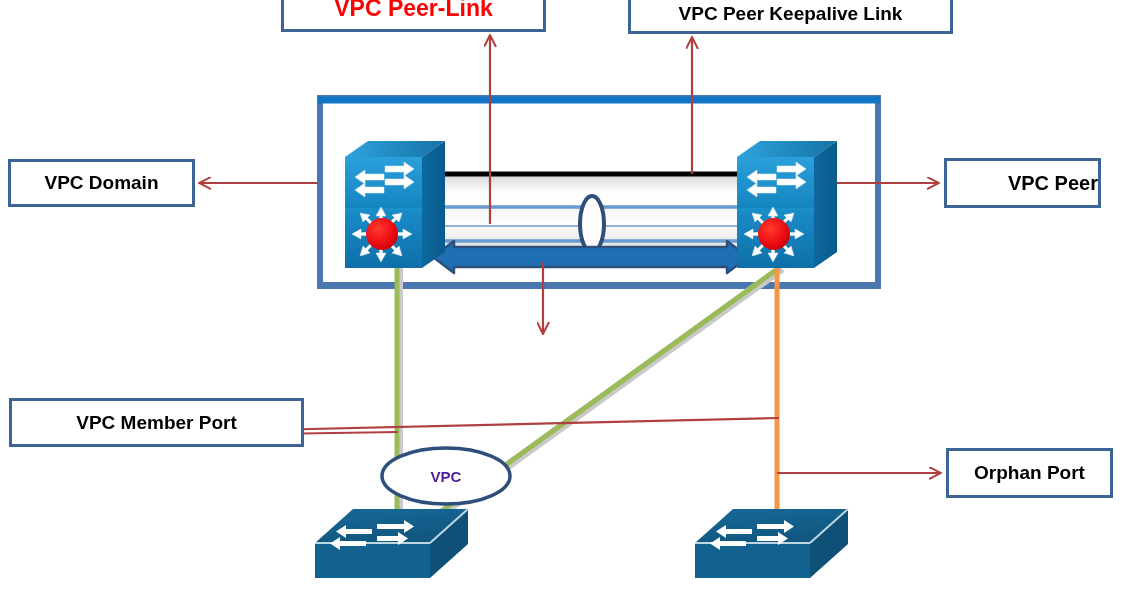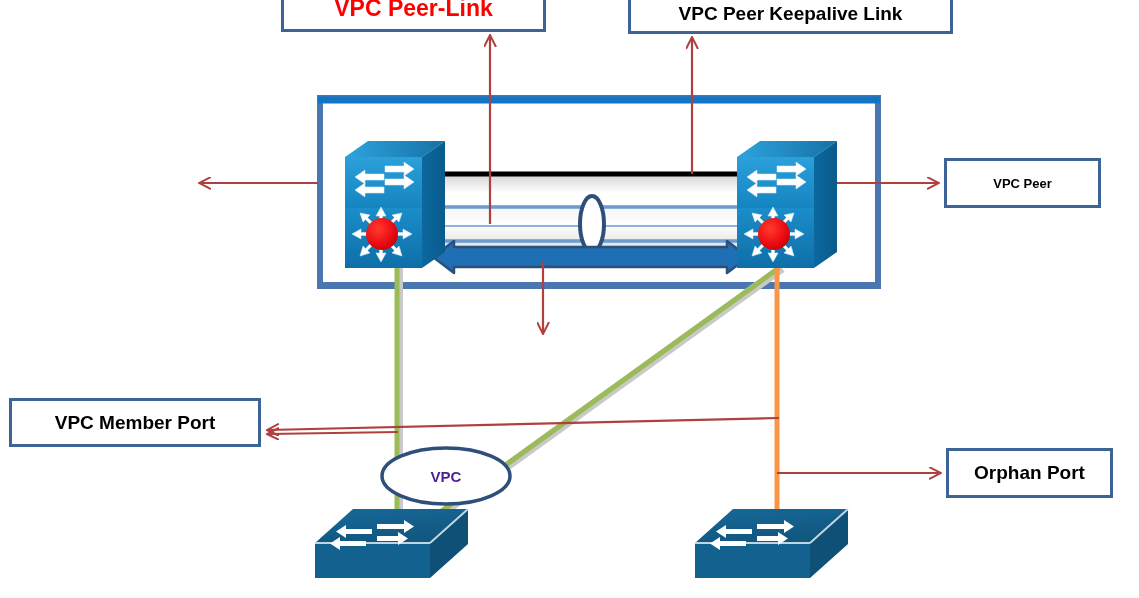--- a/index.html
+++ b/index.html
@@ -226,27 +226,30 @@
   </svg>
 
   <div class="label-box red-text" style="left:281px; top:-16px; width:265px; height:48px; font-size:23px;">
     <span>VPC Peer-Link</span>
   </div>
 
   <div class="label-box" style="left:628px; top:-6px; width:325px; height:40px; font-size:19px;">
     <span>VPC Peer Keepalive Link</span>
   </div>
 
-
-  <div class="label-box" style="left:944px; top:158px; width:157px; height:50px; font-size:13px;">
+  <div class="label-box" style="left:8px; top:159px; width:187px; height:48px; font-size:19px;">
+    <span>VPC Domain</span>
+  </div>
+
+  <div class="label-box" style="left:944px; top:158px; width:157px; height:50px; font-size:20px;justify-content:flex-end;">
     <span>VPC Peer</span>
   </div>
 
 
-  <div class="label-box" style="left:9px; top:398px; width:252px; height:49px; font-size:19px;">
+  <div class="label-box" style="left:9px; top:398px; width:295px; height:49px; font-size:19px;">
     <span>VPC Member Port</span>
   </div>
 
   <div class="label-box" style="left:946px; top:448px; width:167px; height:50px; font-size:19px;">
     <span>Orphan Port</span>
   </div>
 
   <div class="ellipse-label" style="left:382px; top:448px; width:128px; height:56px;">
     <span>VPC</span>
   </div>

